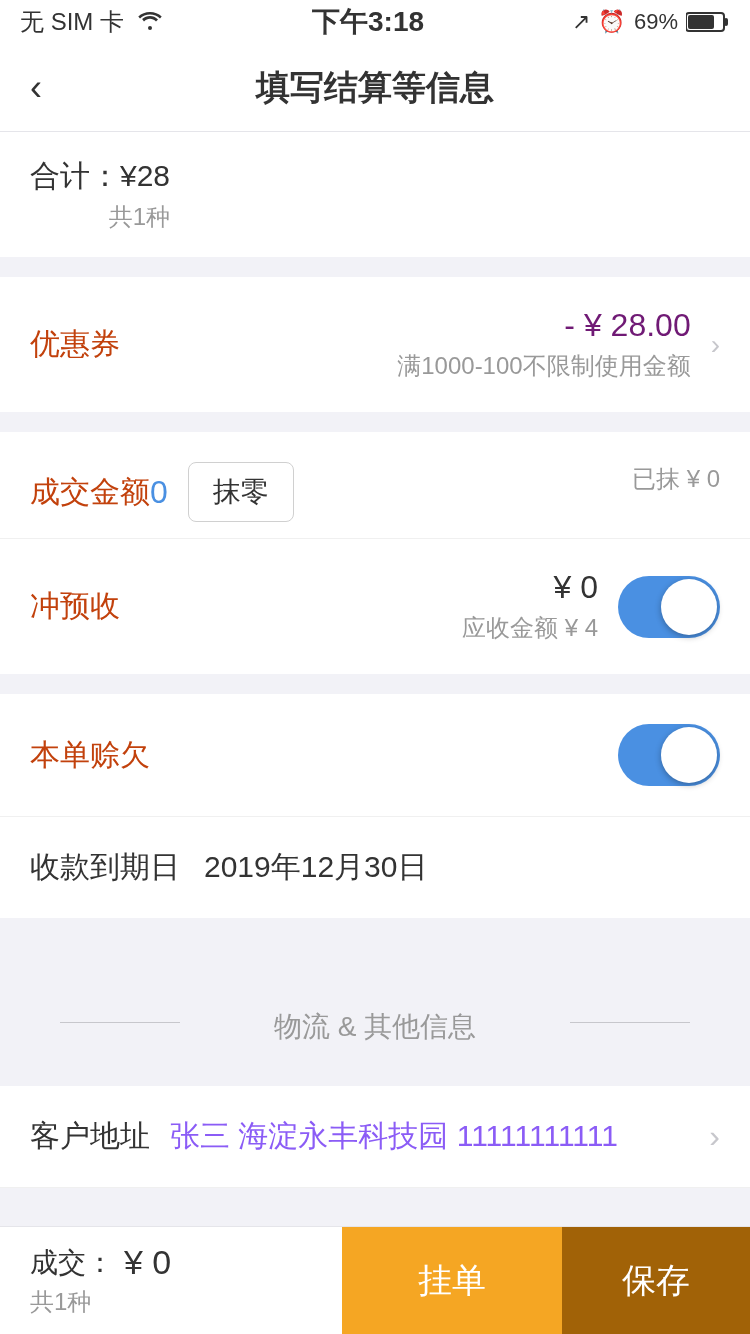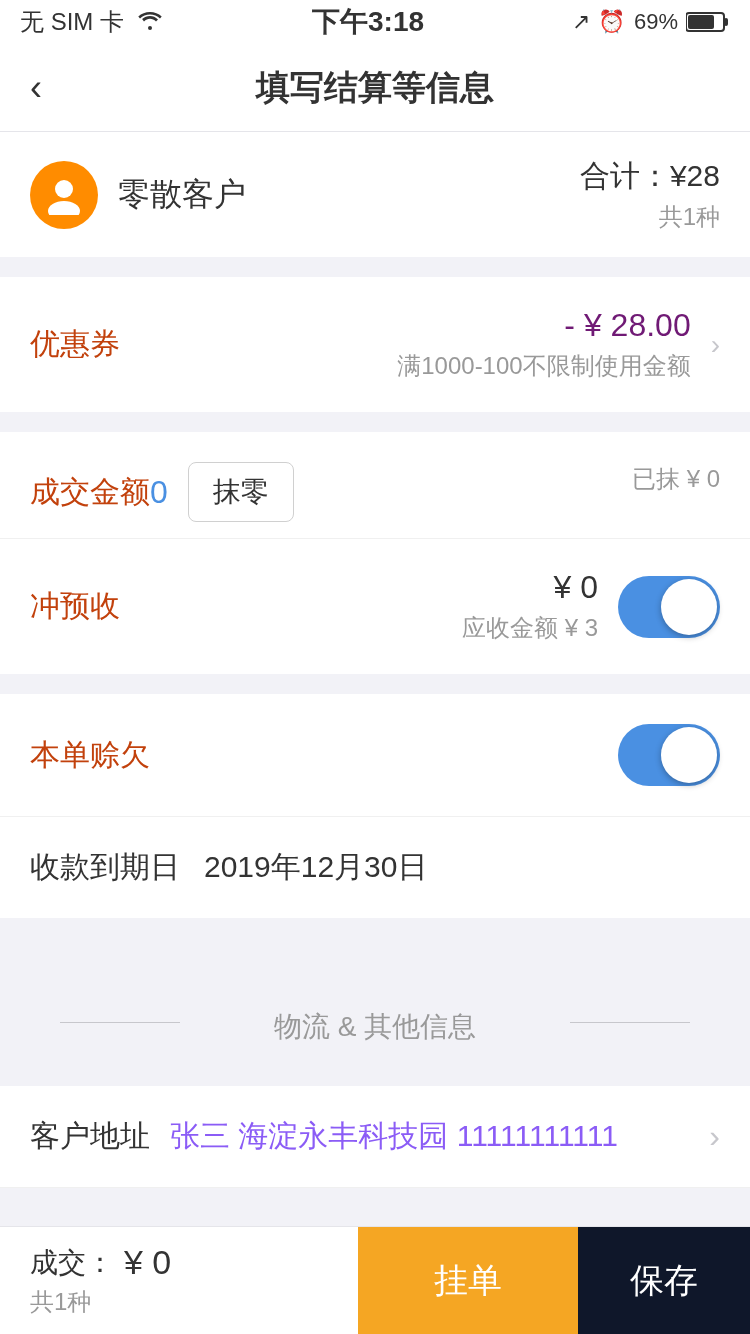--- a/index.html
+++ b/index.html
@@ -340,23 +340,23 @@
       height: 108px;
       background: #f5a623;
       display: flex;
       align-items: center;
       justify-content: center;
       font-size: 34px;
       color: #fff;
       cursor: pointer;
     }
     .btn-save {
-      width: 172px;
+      width: 188px;
       height: 108px;
-      background: #0f172a;
+      background: #a16207;
       display: flex;
       align-items: center;
       justify-content: center;
       font-size: 34px;
       color: #fff;
       cursor: pointer;
     }
 
     .empty-space {
       height: 200px;
@@ -390,29 +390,20 @@
     </span>
   </div>
 </div>
 
 <div class="nav-bar">
   <span class="nav-back">‹</span>
   <span class="nav-title">填写结算等信息</span>
 </div>
 
 <div class="customer-section">
-  <div class="customer-left">
-    <div class="customer-avatar">
-      <svg viewBox="0 0 40 40">
-        <circle cx="20" cy="14" r="9" fill="#fff"></circle>
-        <ellipse cx="20" cy="36" rx="16" ry="10" fill="#fff"></ellipse>
-      </svg>
-    </div>
-    <span class="customer-name">零散客户</span>
-  </div>
   <div class="customer-right">
     <div class="customer-total">合计：¥28</div>
     <div class="customer-count">共1种</div>
   </div>
 </div>
 
 <div class="divider-gray"></div>
 
 <div class="form-section">
   <div class="form-row" style="align-items:center;">
@@ -442,21 +433,21 @@
     <div style="text-align:right;">
       <span class="already-deducted">已抹  ¥ 0</span>
     </div>
   </div>
 
   <div class="form-row" style="border-bottom:none;">
     <span class="form-label">冲预收</span>
     <div style="display:flex;align-items:center;gap:20px;">
       <div class="precollect-right">
         <span class="precollect-amount">¥ 0</span>
-        <span class="precollect-receivable">应收金额 ¥ 3</span>
+        <span class="precollect-receivable">应收金额 ¥ 4</span>
       </div>
       <div class="toggle"></div>
     </div>
   </div>
 </div>
 
 <div class="divider-gray"></div>
 
 <div class="debit-section">
   <div class="debit-row">

